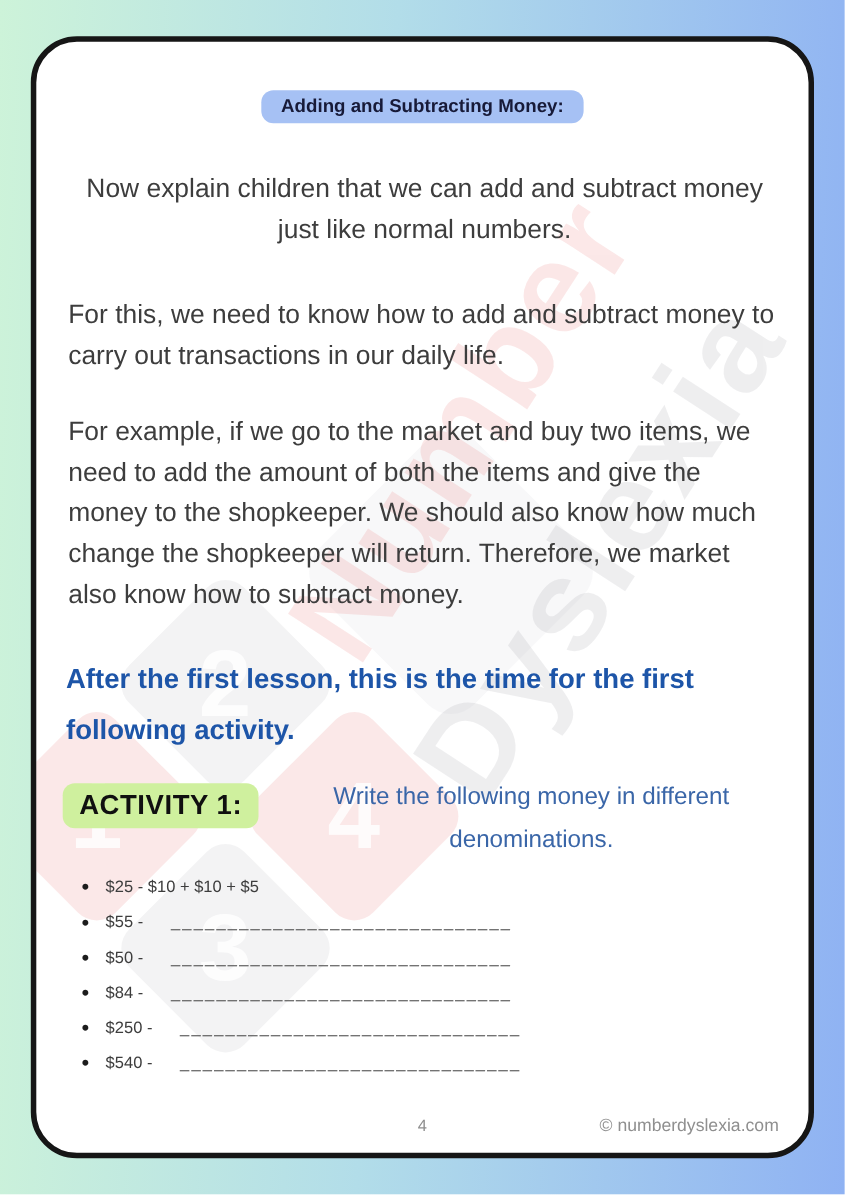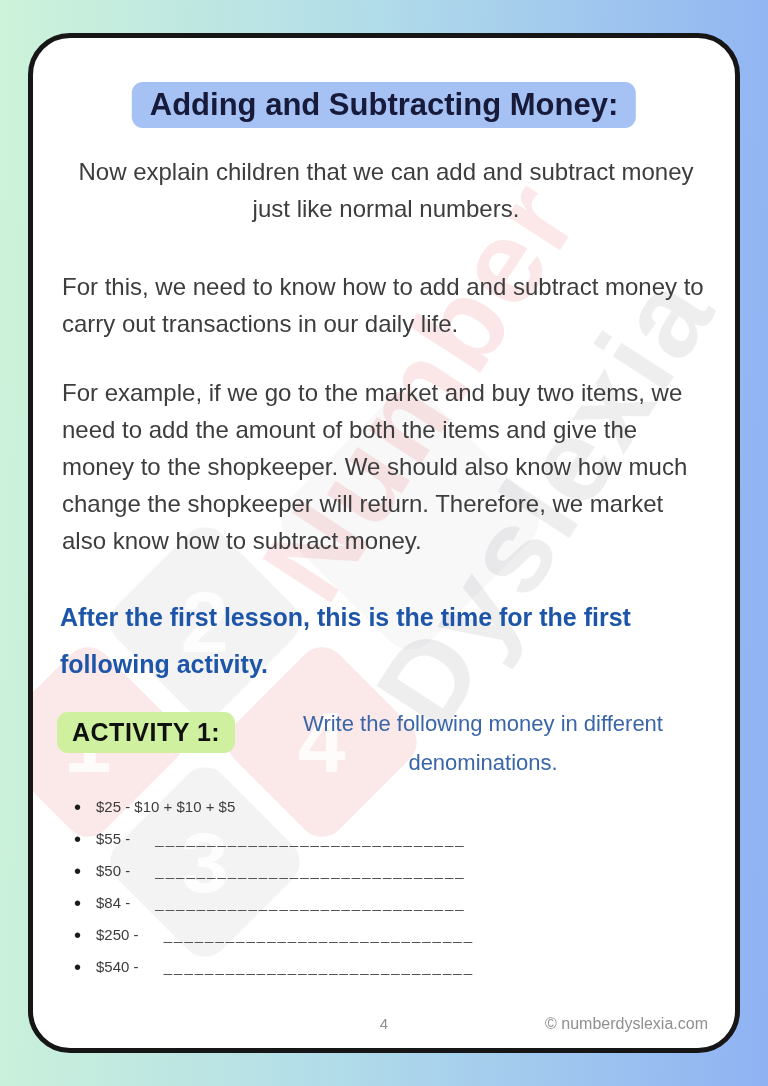--- a/index.html
+++ b/index.html
@@ -46,21 +46,21 @@
   .tile-1 { left: -19px; top: 630px; }
   .tile-2 { left:  98px; top: 510px; }
   .tile-3 { left:  98px; top: 750px; }
   .tile-4 { left: 215px; top: 630px; }
   
   .content { position: absolute; inset: 0; z-index: 1; }
   .heading-pill {
     position: absolute; top: 44px; left: 50%; transform: translateX(-50%);
     background: var(--heading-bg, #a6c1f4);
     color: var(--heading-text, #171a38);
-    font-weight: 800; font-size: 31px; white-space: nowrap;
+    font-weight: 800; font-size: 17px; white-space: nowrap;
     padding: 5px 18px; border-radius: 11px;
   }
   .para {
     position: absolute; left: 29px; width: 648px;
     color: var(--body-text, #3d3d3d);
     font-size: 24px; line-height: 37px; margin: 0;
   }
   .para-1 { top: 115px; text-align: center; }
   .para-2 { top: 230px; }
   .para-3 { top: 336px; }

